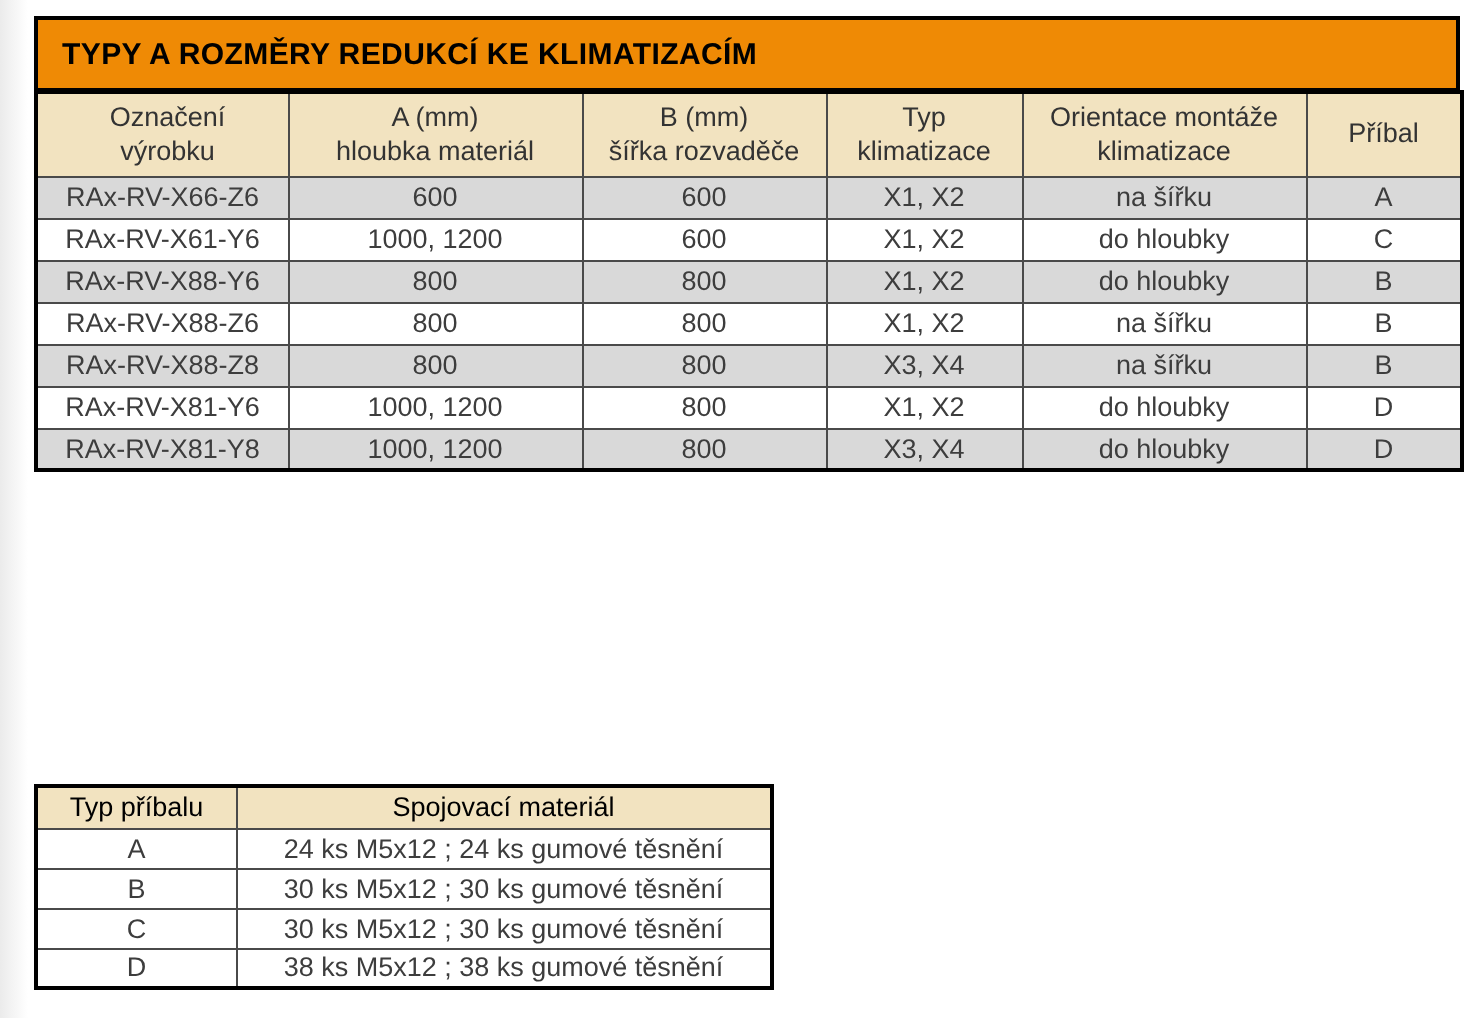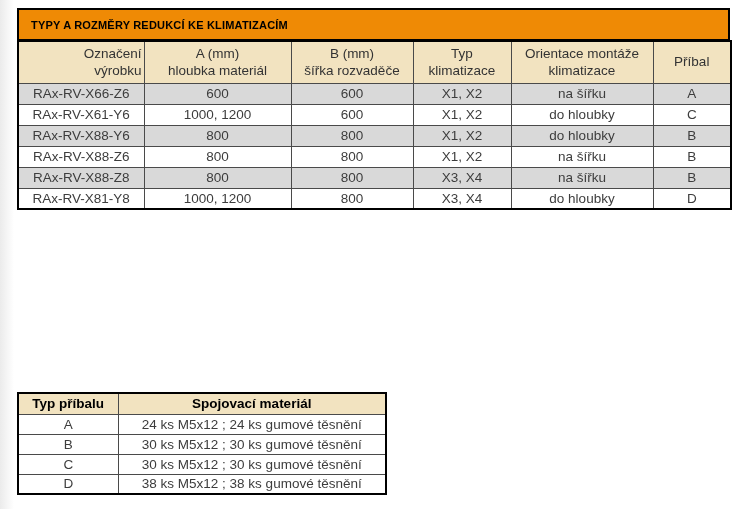--- a/index.html
+++ b/index.html
@@ -25,21 +25,21 @@
     width: 14px; height: 100%;
     background: linear-gradient(to right, #ebebeb, #ffffff);
   }
   .main-wrap { position: absolute; left: 17px; top: 8px; width: 713px; }
   .title-bar {
     width: 713px;
     border: 2px solid var(--border_outer);
     background: var(--title_bg);
     color: #000000;
     font-weight: bold;
-    font-size: 11px;
+    font-size: 15px;
     padding: 9px 12px 8px 12px;
     letter-spacing: 0.2px;
   }
   table { border-collapse: collapse; table-layout: fixed; }
   .main-table {
     width: 713px;
     margin-top: -1px;
     border: 2px solid var(--border_outer);
   }
   .main-table th, .main-table td {
@@ -51,21 +51,21 @@
     font-weight: normal;
     font-size: 13.5px;
     color: #333333;
     text-align: center;
     vertical-align: middle;
     line-height: 1.3;
     height: 42px;
     padding: 2px 2px;
   }
   .main-table thead th.col-first {
-    text-align: right;
+    text-align: center;
     padding-left: 7px;
     margin-top: 31px;
   }
   .main-table tbody td {
     font-size: 13.5px;
     color: var(--text_data);
     text-align: center;
     vertical-align: middle;
     height: 21px;
     padding: 0 2px;
@@ -75,21 +75,21 @@
   .acc-wrap { position: absolute; left: 17px; top: 392px; }
   .acc-table {
     width: 368px;
     border: 2px solid var(--border_outer);
   }
   .acc-table th, .acc-table td {
     border: 1px solid var(--border_inner);
   }
   .acc-table thead th {
     background: var(--header_bg);
-    font-weight: bold;
+    font-weight: normal;
     font-size: 13.5px;
     color: #000000;
     text-align: center;
     height: 21px;
     padding: 1px 0;
   }
   .acc-table tbody td {
     background: var(--row_bg);
     font-size: 13.5px;
     color: var(--text_data);
@@ -178,20 +178,28 @@
         </tr>
         <tr>
           <td>RAx-RV-X88-Z8</td>
           <td>800</td>
           <td>800</td>
           <td>X3, X4</td>
           <td>na šířku</td>
           <td>B</td>
         </tr>
         <tr>
+          <td>RAx-RV-X81-Y6</td>
+          <td>1000, 1200</td>
+          <td>800</td>
+          <td>X1, X2</td>
+          <td>do hloubky</td>
+          <td>D</td>
+        </tr>
+        <tr>
           <td>RAx-RV-X81-Y8</td>
           <td>1000, 1200</td>
           <td>800</td>
           <td>X3, X4</td>
           <td>do hloubky</td>
           <td>D</td>
         </tr>
       </tbody>
   </table>
 </div>

